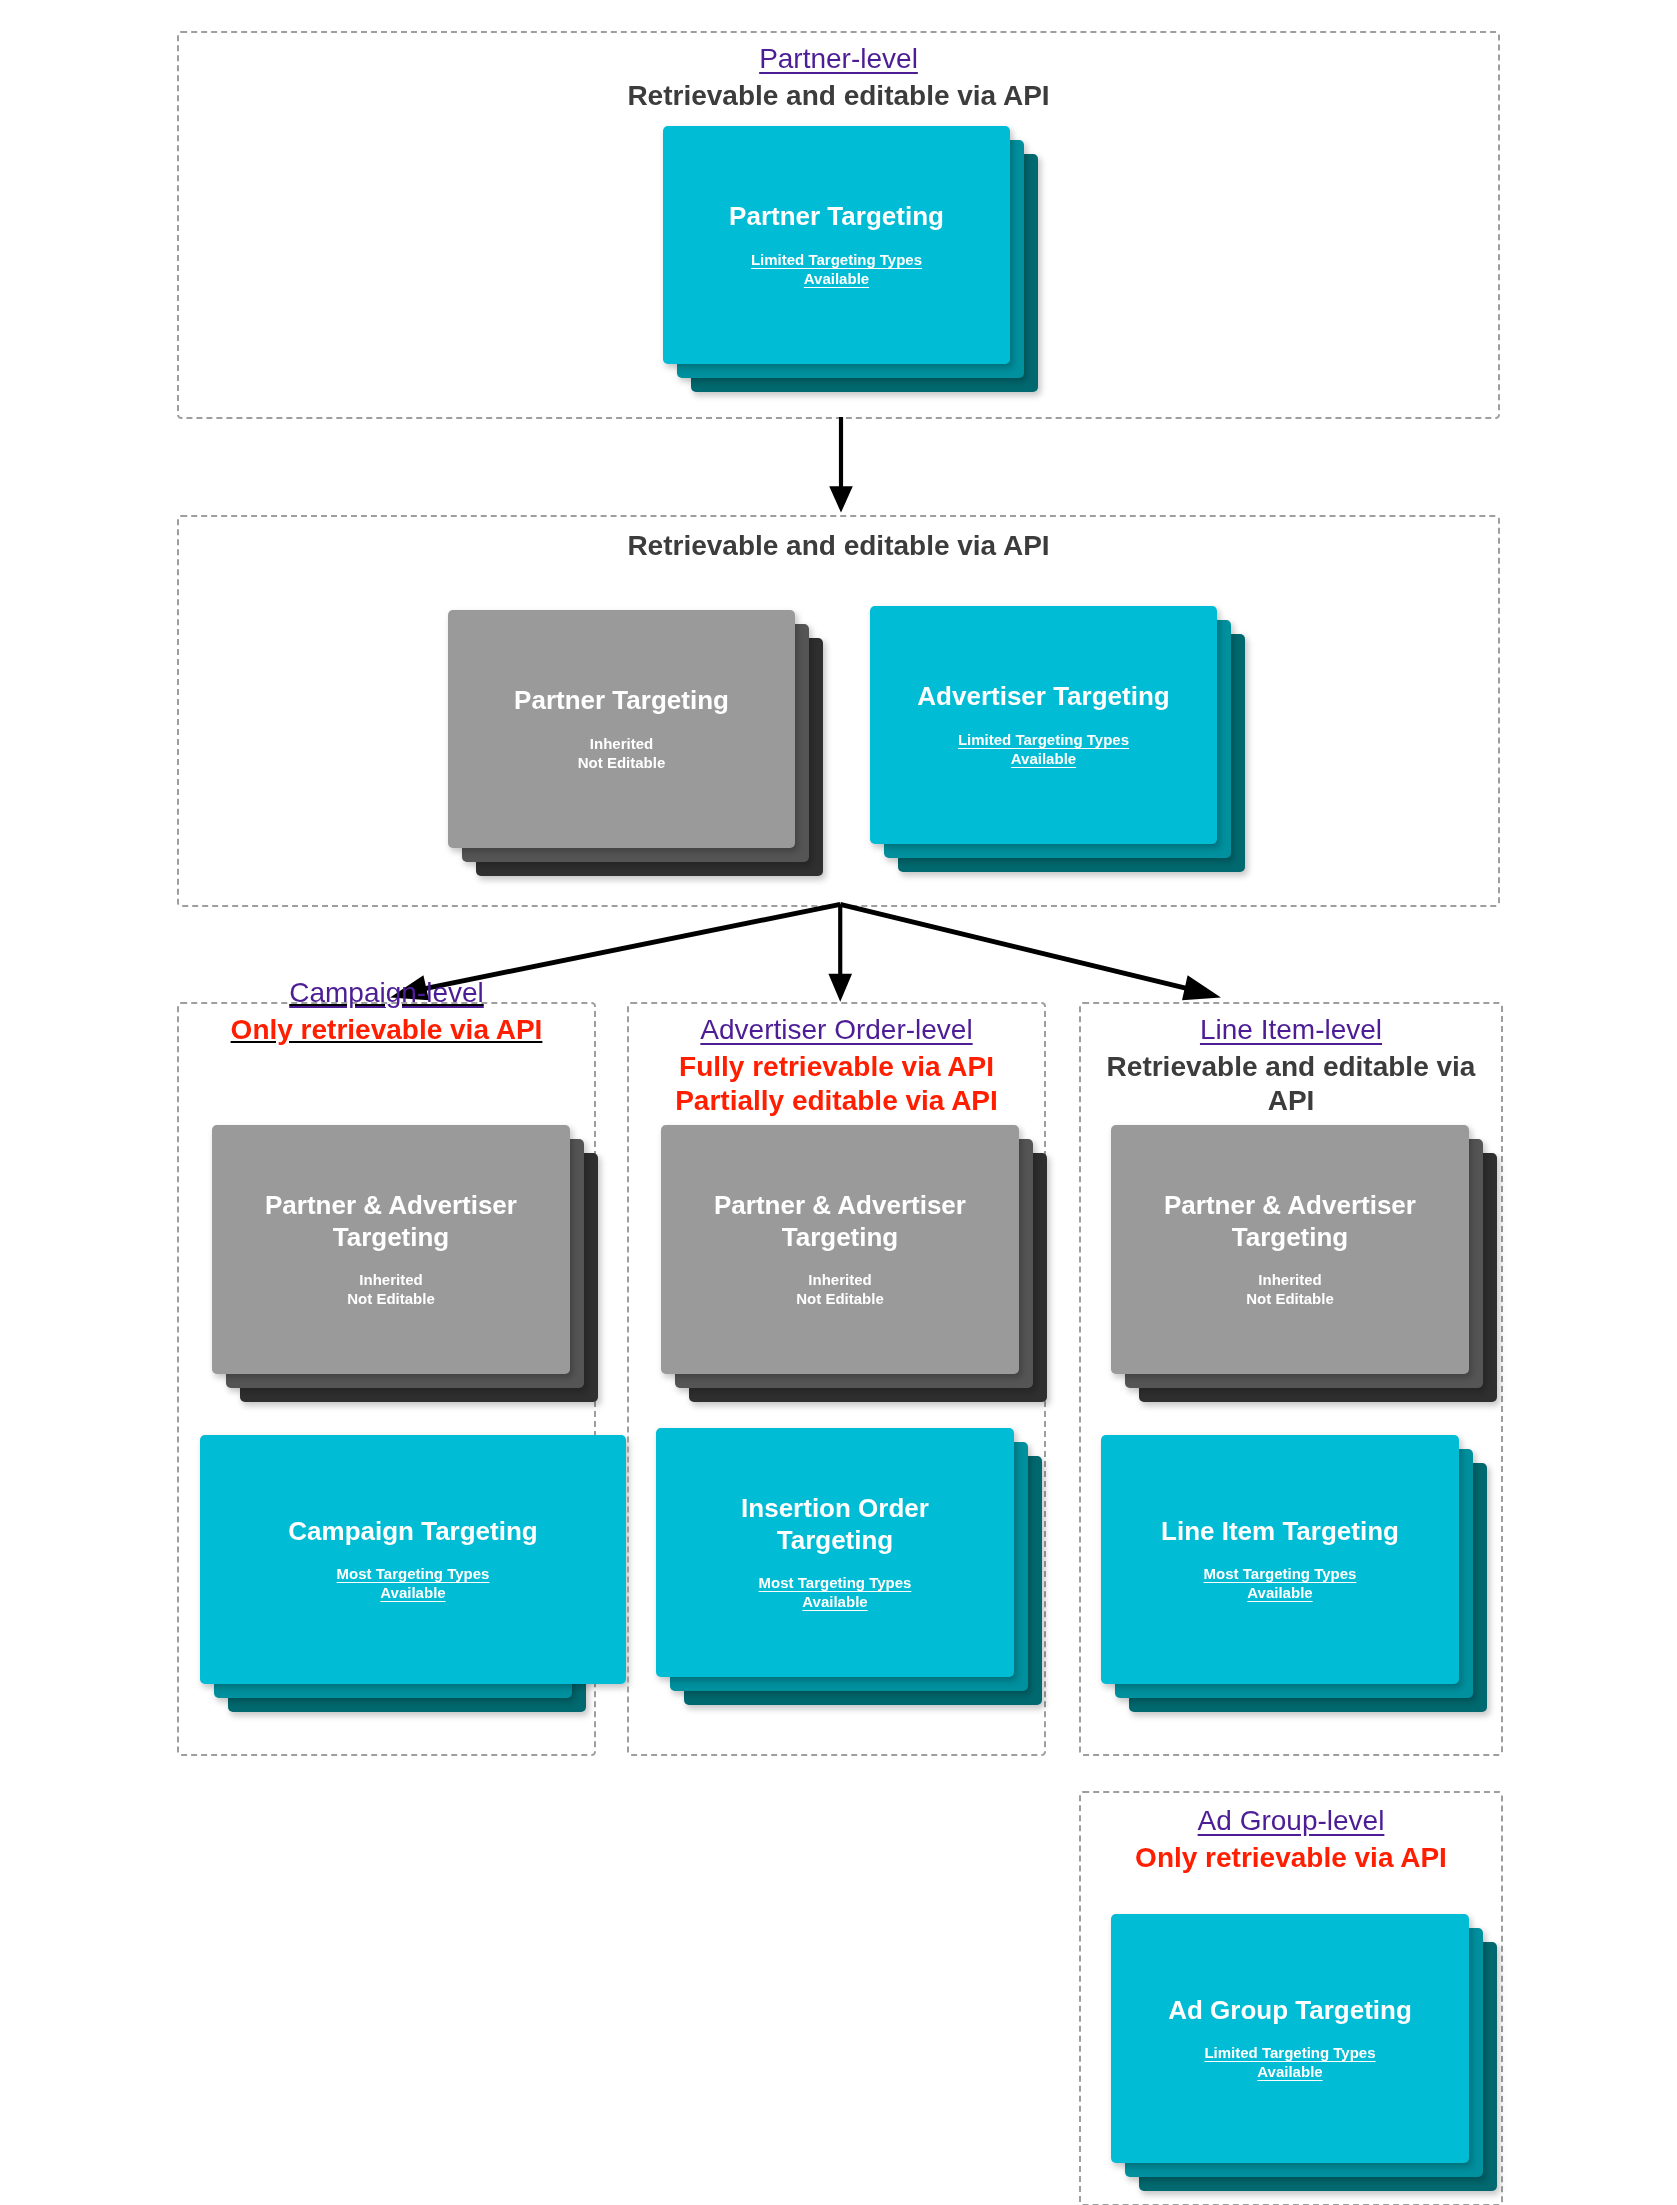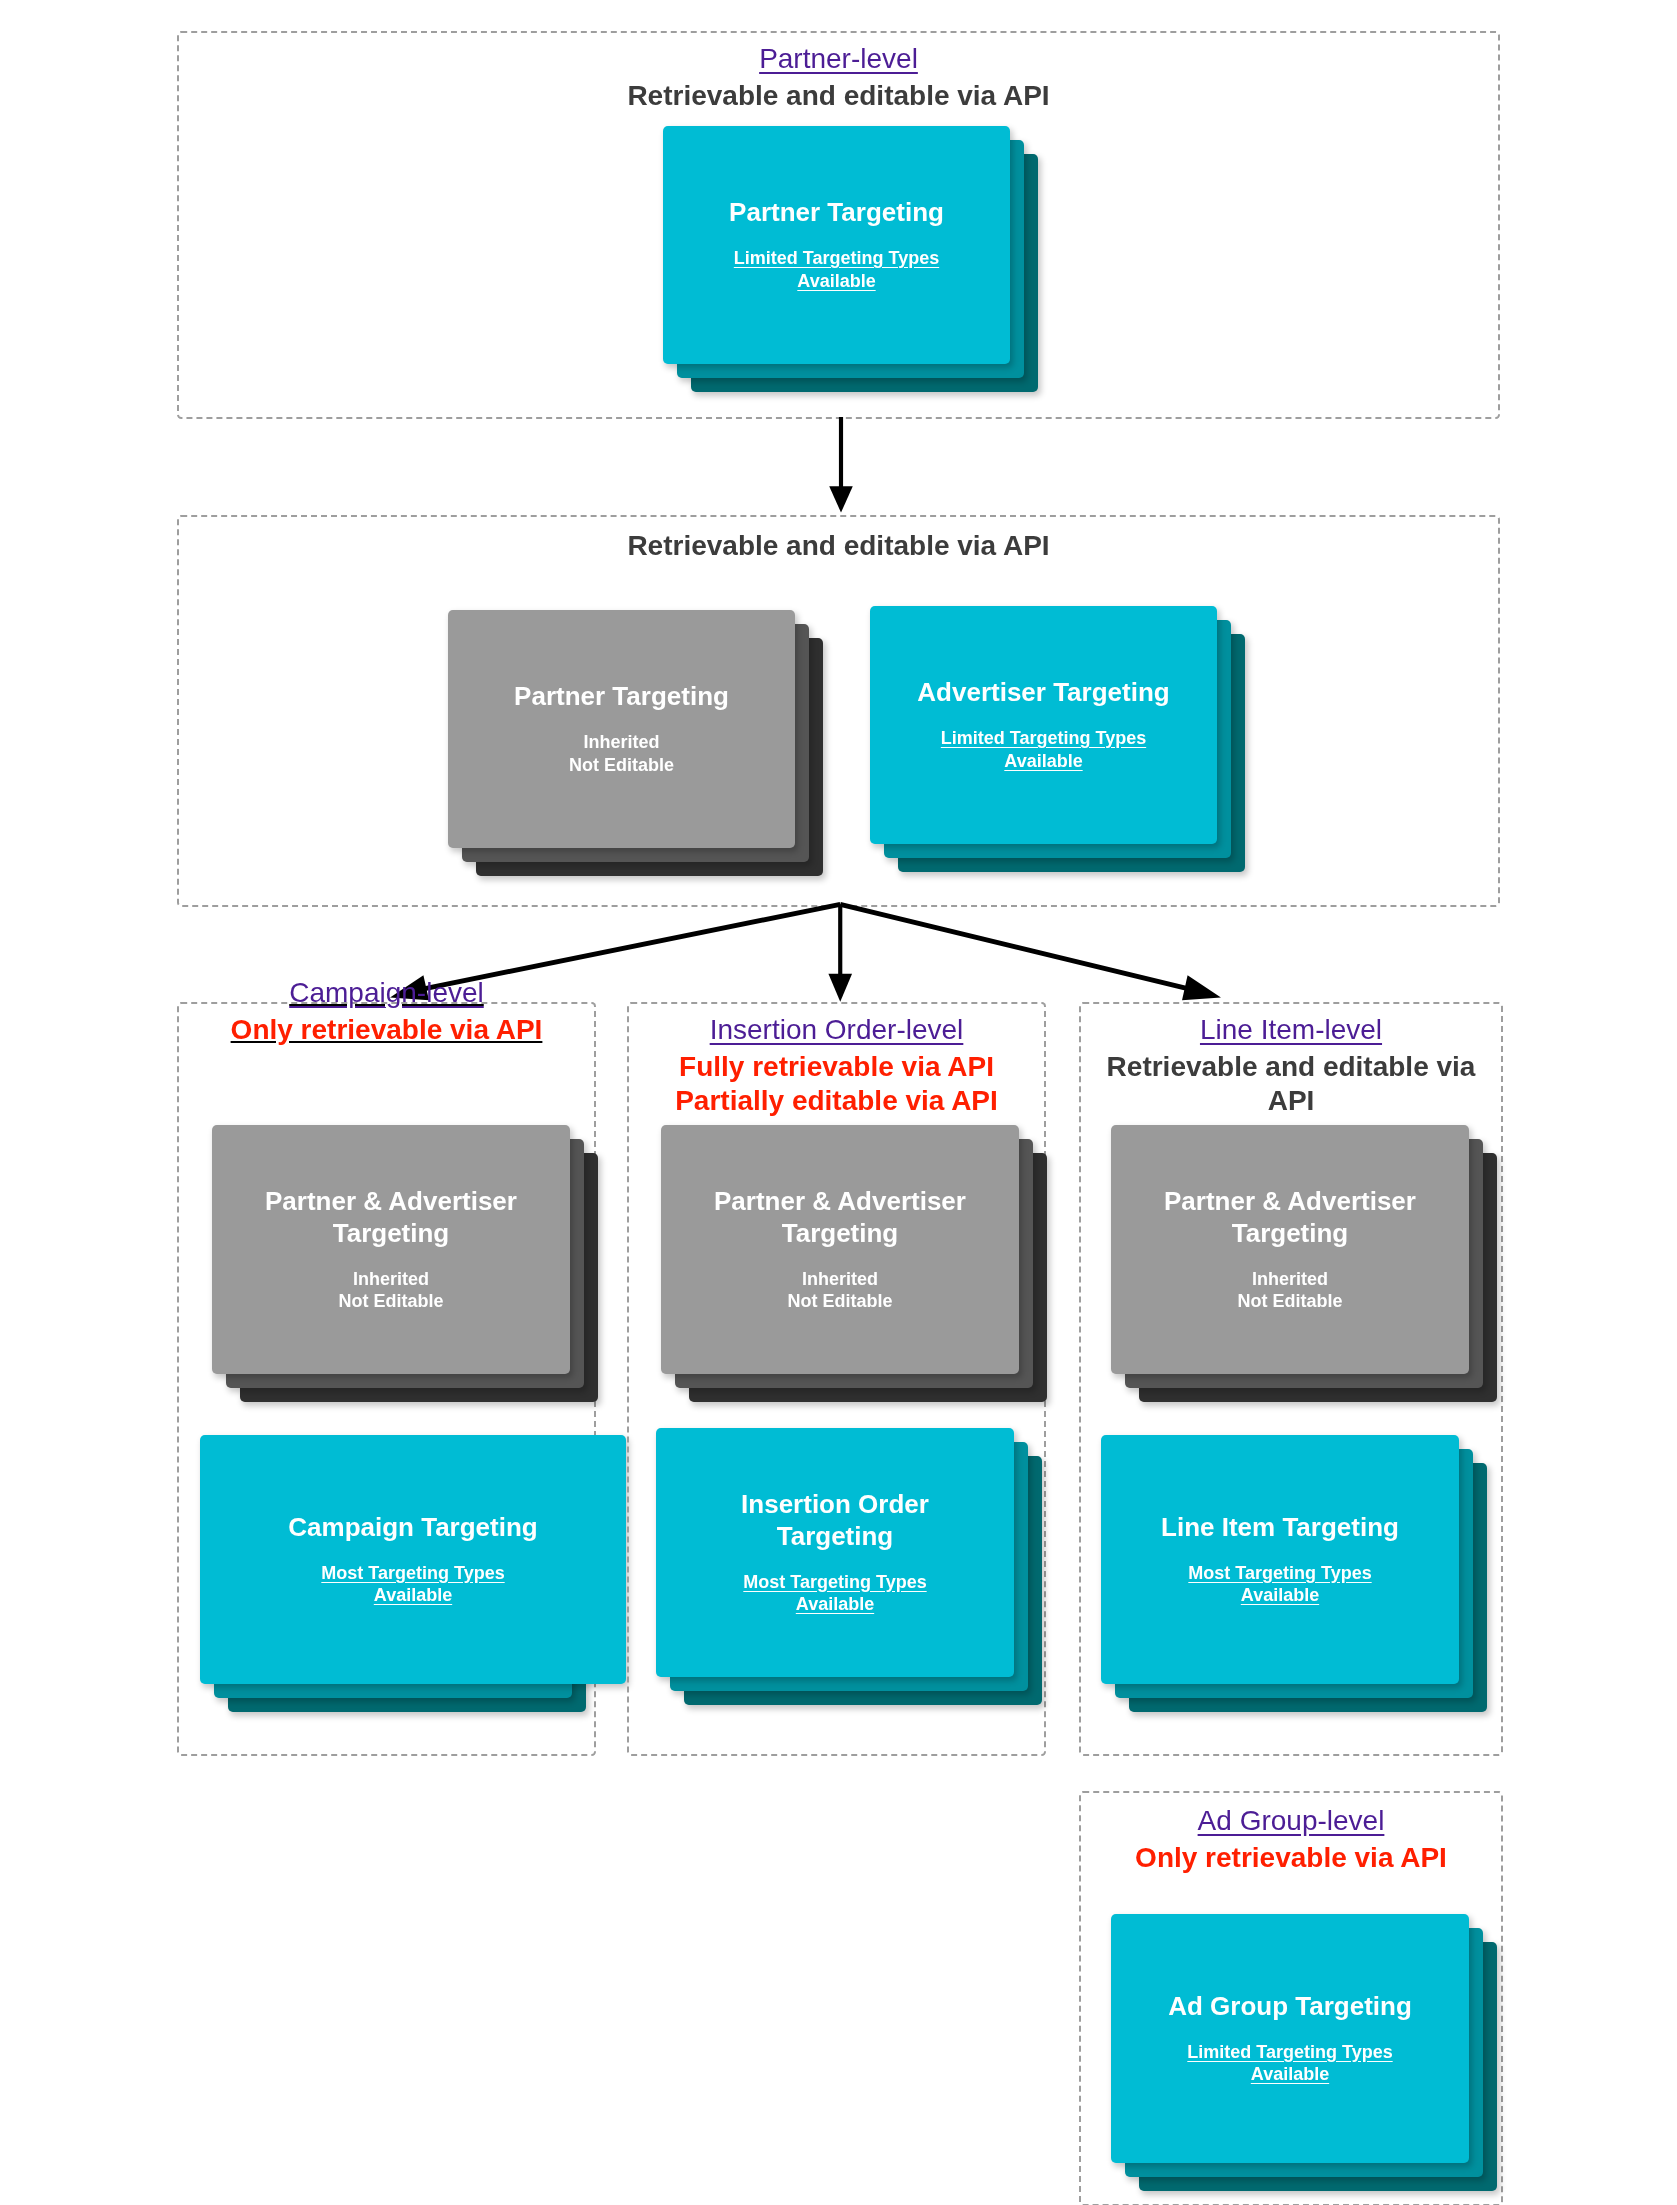--- a/index.html
+++ b/index.html
@@ -74,21 +74,21 @@
   }
 
   .card-title {
     font-size: 26px;
     font-weight: 700;
     color: #ffffff;
     text-align: center;
     line-height: 1.22;
   }
   .card-sub {
-    font-size: 18px;
+    font-size: 15px;
     font-weight: 700;
     color: #ffffff;
     text-align: center;
     line-height: 1.26;
     margin-top: 18px;
   }
   .card-sub.underline { text-decoration: underline; text-underline-offset: 2.8px; }
 
   
   .cyan .front { background: #00bcd4; }
@@ -205,21 +205,21 @@
     <div class="card-sub underline">
       <span>Most Targeting Types</span><br>
       <span>Available</span>
     </div>
   </div>
 </div>
 
 <div class="level-box" style="left:627px; top:1002px; width:419px; height:754px;"></div>
 
 <div class="level-head" style="top:1013px; left:627px; width:419px;">
-  <span class="level-title">Insertion Order-level</span>
+  <span class="level-title">Advertiser Order-level</span>
   <span class="level-sub red">
     <span class="l2">Fully retrievable via API</span>
     <span class="l2">Partially editable via API</span>
   </span>
 </div>
 
 <div class="card-stack gray" style="left:661px; top:1125px; width:385px; height:276px;">
   <div class="card-layer back" style="left:28px; top:28px; width:358px; height:249px;"></div>
   <div class="card-layer mid" style="left:14px; top:14px; width:358px; height:249px;"></div>
   <div class="card-layer front" style="left:0px; top:0px; width:358px; height:249px;">

